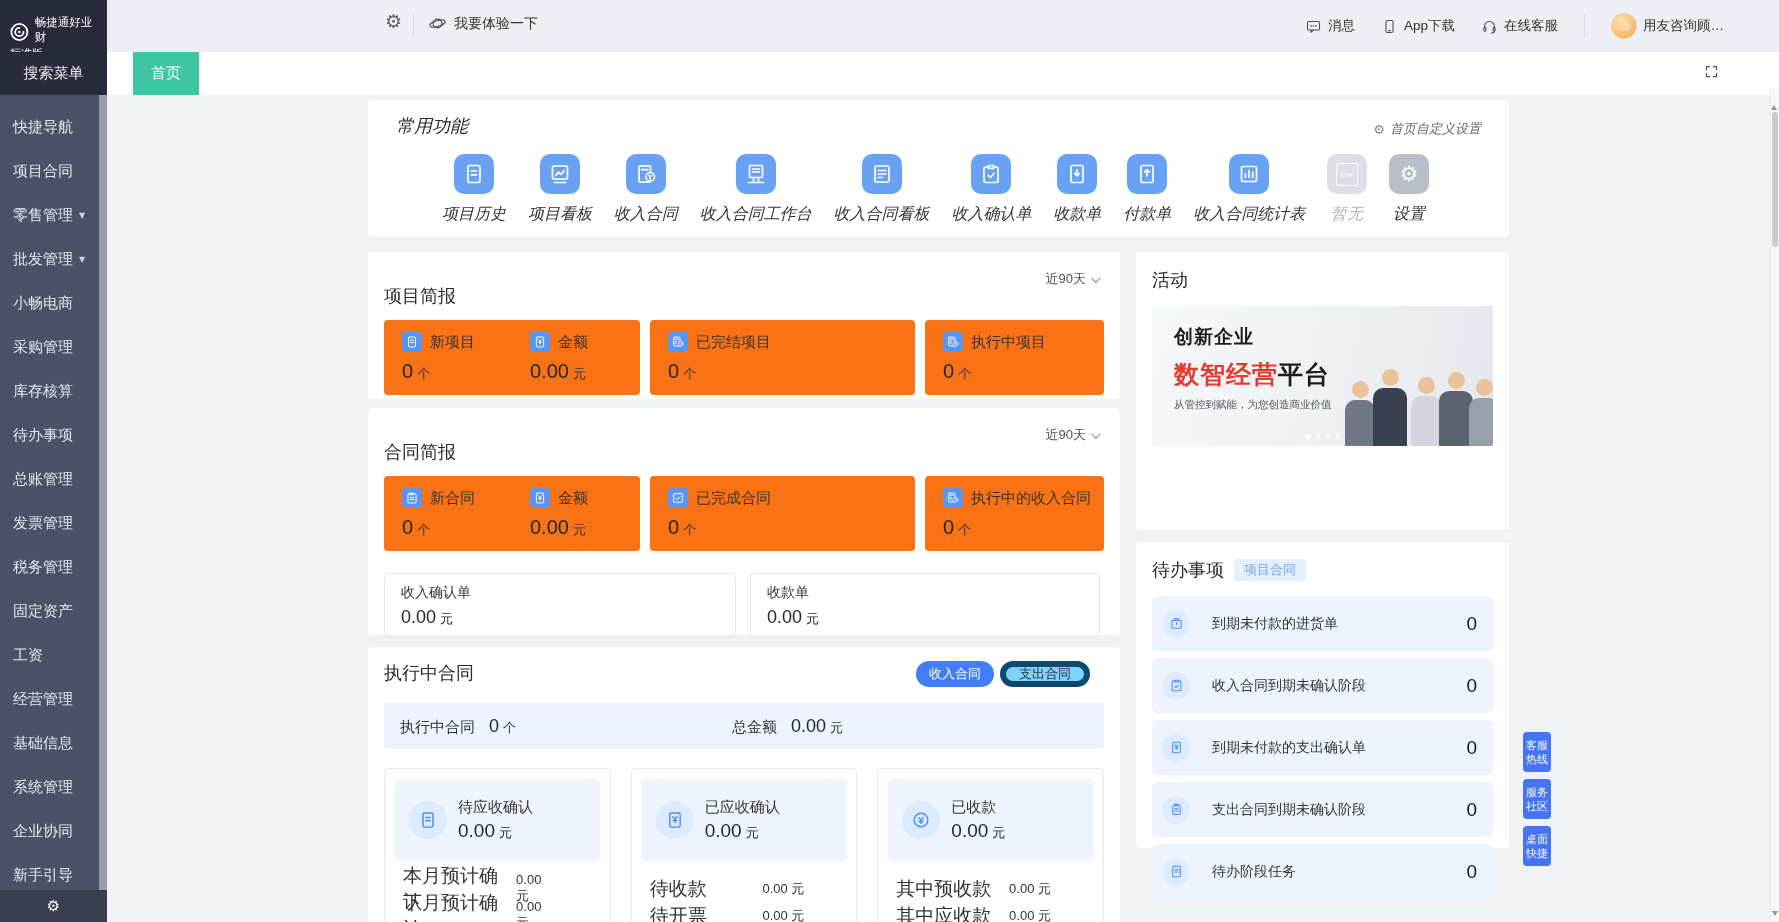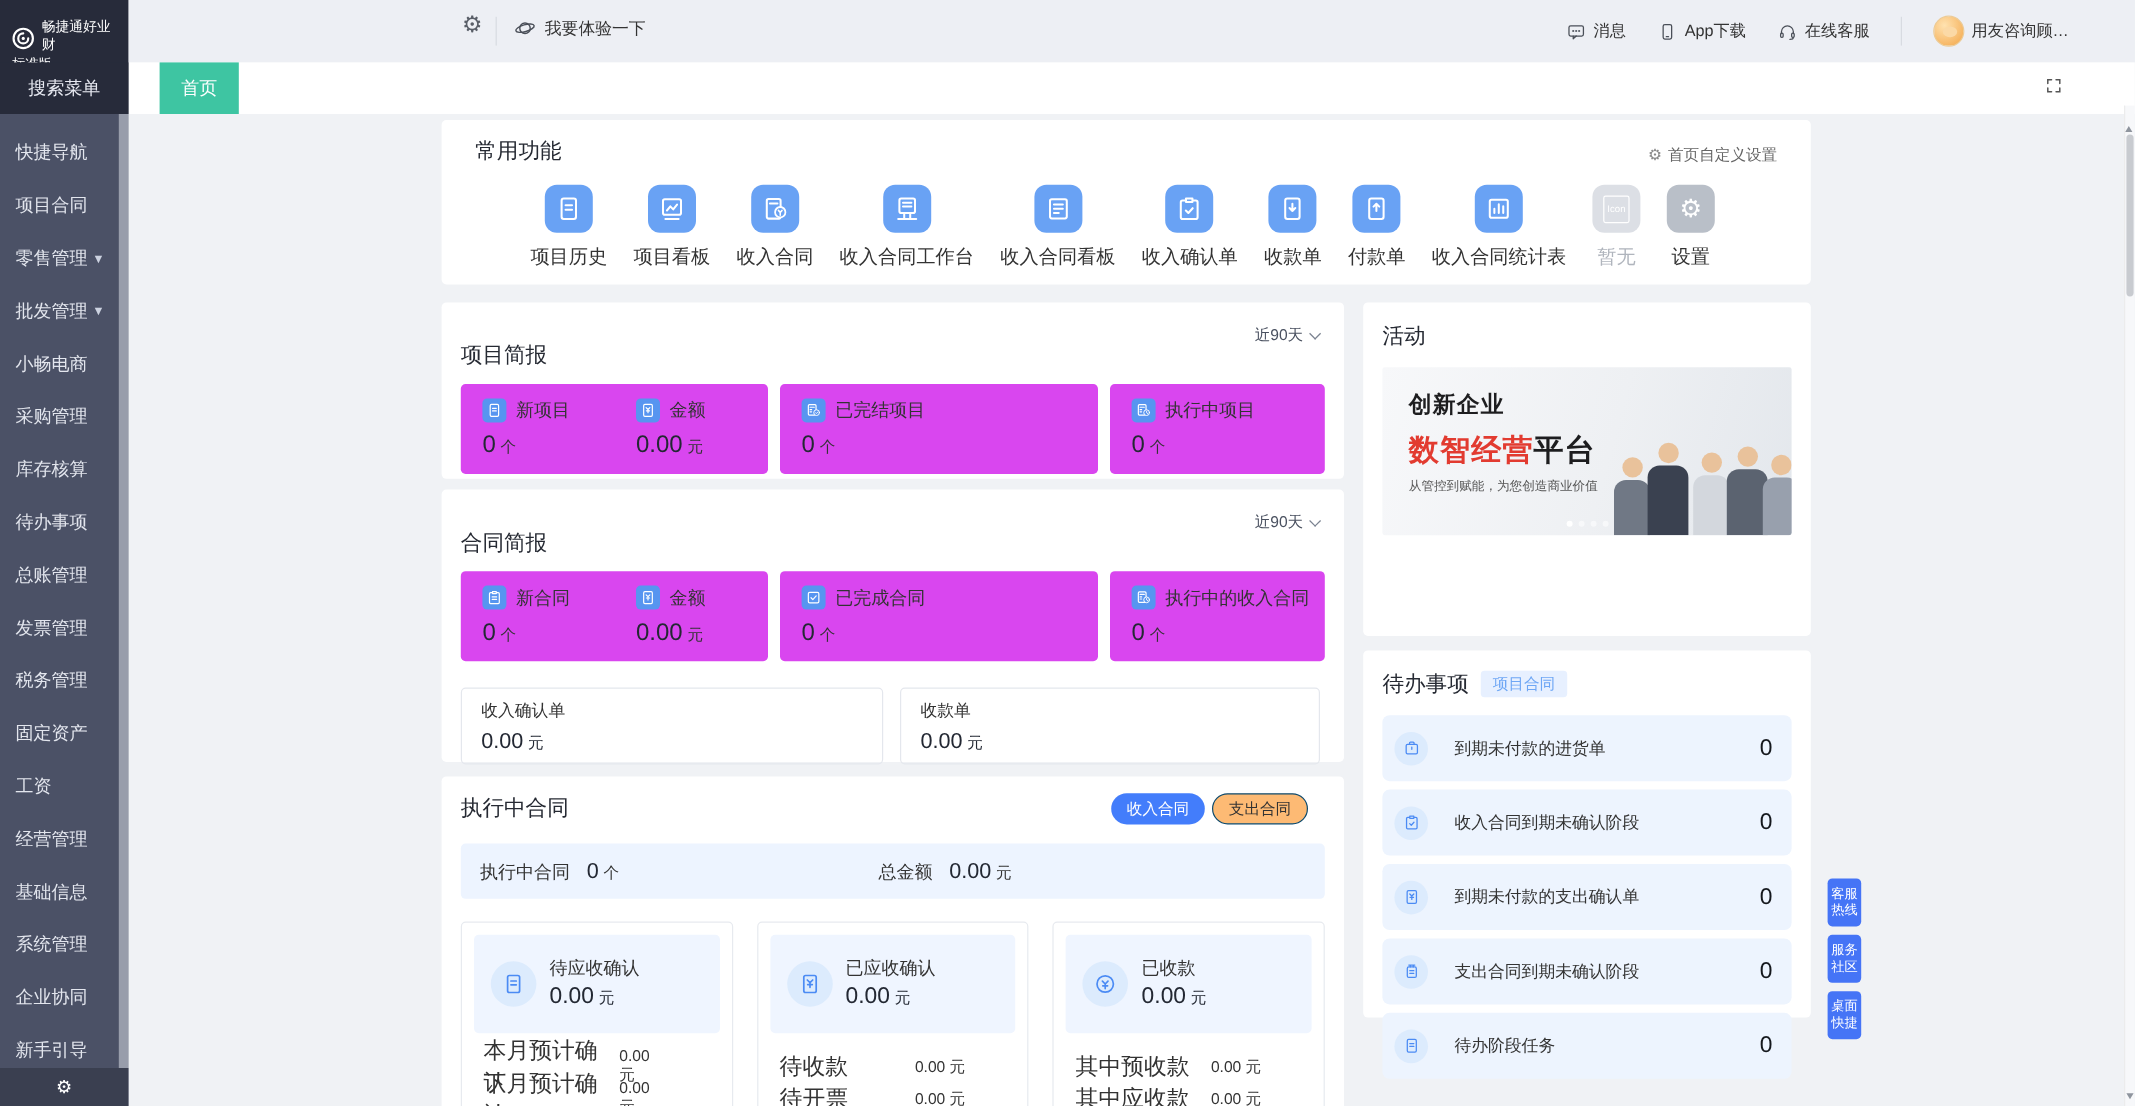--- a/index.html
+++ b/index.html
@@ -49,21 +49,21 @@
   .side-item .arr { font-size:8px; color:#ccd2e0; margin-left:6px; font-family:"DejaVu Sans",sans-serif; }
   .side-foot { position:absolute; bottom:0; left:0; width:107px; height:32px; background:#3a3f50;
     display:flex; align-items:center; justify-content:center; color:#fff; font-size:15px;
     font-family:"DejaVu Sans",sans-serif; cursor:pointer; }
 
   
   .content { position:absolute; left:107px; top:95px; width:1663px; height:827px; }
   .content-inner { width:1141px; margin-left:261px; padding-top:5px; }
   .card { background:#fff; border-radius:4px; }
 
-  .common-card { height:137px; padding:14px 28px 0 28px; position:relative; }
+  .common-card { height:137px; padding:14px 28px 0 28px; position:relative;font-style:italic; }
   .sec-title { font-size:18px; font-weight:500; color:#262a33; }
   .customize { position:absolute; right:28px; top:20px; font-size:13px; color:#666;
     display:flex; align-items:center; gap:5px; cursor:pointer; }
   .customize .g { font-family:"DejaVu Sans",sans-serif; font-size:13px; color:#888; }
   .fn-row { display:flex; justify-content:space-between; padding:16px 52px 0 46px; }
   .fn-item { display:flex; flex-direction:column; align-items:center; cursor:pointer; }
   .tile { width:40px; height:40px; border-radius:10px; background:#69a2f4;
     display:flex; align-items:center; justify-content:center; }
   .tile.gray { background:#b9bfc8; }
   .tile.ph { background:#dcdfe5; }
@@ -77,21 +77,21 @@
   .col-right { width:373px; }
 
   .brief { padding:32px 16px; position:relative; }
   .brief.project { height:147px; margin-bottom:9px; }
   .brief.contract { height:227px; margin-bottom:12px; }
   .range { position:absolute; right:22px; top:18px; font-size:13px; color:#4a5160;
     display:flex; align-items:center; gap:5px; cursor:pointer; }
   .caret { width:7px; height:7px; border-right:1.4px solid #7a8290; border-bottom:1.4px solid #7a8290;
     transform:rotate(45deg) translateY(-2px); }
   .stat-row { display:flex; gap:10px; margin-top:12px; }
-  .stat-card { background:#d946ef; border-radius:4px; height:75px; display:flex; align-items:center; }
+  .stat-card { background:#f97316; border-radius:4px; height:75px; display:flex; align-items:center; }
   .stat-card.a { flex:0 0 256px; }
   .stat-card.b { flex:1; }
   .stat-card.c { flex:0 0 179px; }
   .stat-card.a .stat { width:50%; }
   .stat { padding-left:18px; }
   .stat-top { display:flex; align-items:center; gap:8px; }
   .sicon { width:20px; height:20px; border-radius:4px; background:#5795f0;
     display:flex; align-items:center; justify-content:center; flex:0 0 20px; }
   .stat-label { font-size:15px; color:#333; white-space:nowrap; }
   .stat-val { margin-top:8px; font-size:20px; color:#232833; }
@@ -102,21 +102,21 @@
   .extra-card.x1 { width:352px; } .extra-card.x2 { width:350px; }
   .extra-label { font-size:14px; color:#333; }
   .extra-val { margin-top:5px; font-size:18px; color:#232833; }
   .extra-val .unit { font-size:13px; margin-left:4px; }
 
   .exec { height:340px; padding:14px 16px; position:relative; }
   .pills { position:absolute; right:30px; top:14px; display:flex; gap:6px; }
   .pill { height:26px; border-radius:13px; font-size:13px; display:flex; align-items:center;
     padding:0 13px; cursor:pointer; }
   .pill.on { background:#437dfb; color:#fff; }
-  .pill.off { background:#fdba74; color:#333; border:1px solid #0c4a6e; }
+  .pill.off { background:#7dd3fc; color:#333; border:6px solid #0c4a6e; }
   .exec-summary { margin-top:18px; height:46px; background:#edf4ff; border-radius:4px;
     display:flex; align-items:center; }
   .es-item { display:flex; align-items:baseline; }
   .es-item.e0 { margin-left:16px; } .es-item.e1 { margin-left:216px; }
   .es-label { font-size:15px; color:#333; }
   .es-val { font-size:18px; color:#232833; margin-left:14px; }
   .es-unit { font-size:13px; margin-left:4px; color:#333; }
   .exec-cards { display:flex; gap:20px; margin-top:19px; }
   .exec-card { flex:1; border:1px solid #e7eaef; border-radius:4px; padding:10px; }
   .exec-stat { background:#eff5ff; border-radius:4px; height:82px; display:flex; align-items:center; padding:0 14px; }

